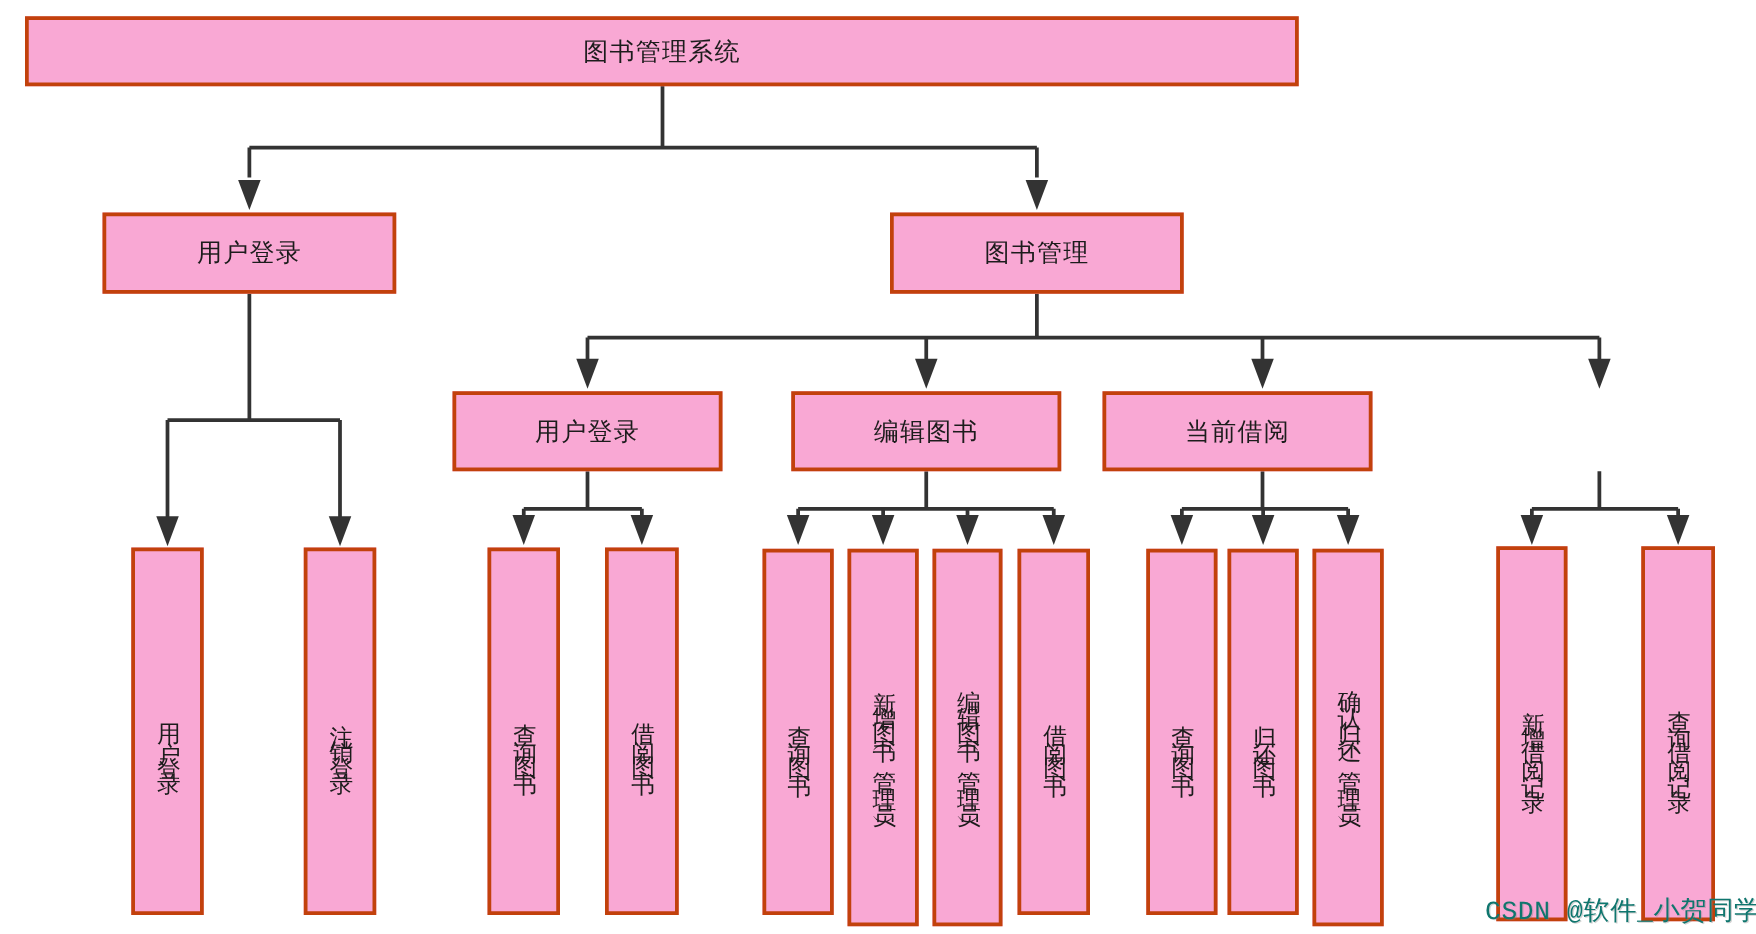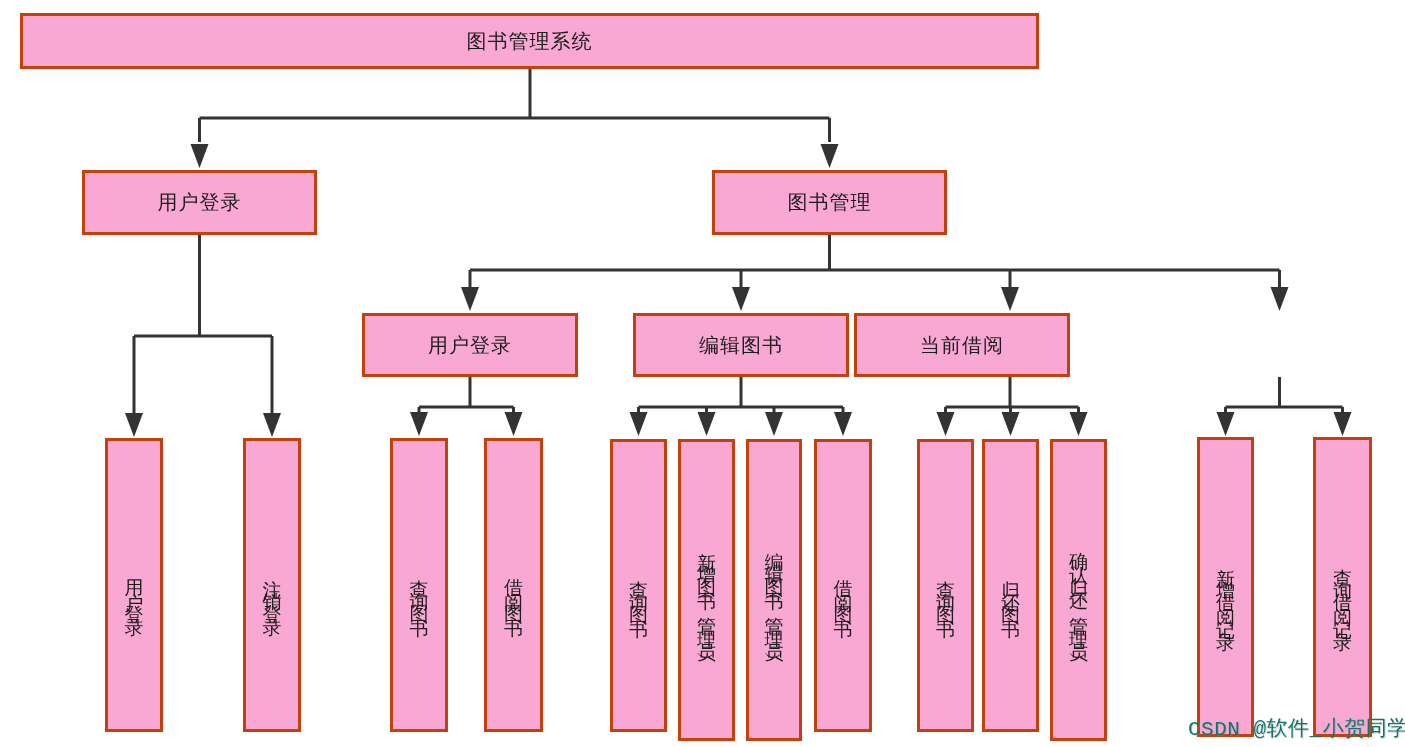--- a/index.html
+++ b/index.html
@@ -99,21 +99,21 @@
   <div class="box hbox" style="left:712px;top:170px;width:235px;height:65px">
     <span>图书管理</span>
   </div>
 
   <div class="box hbox" style="left:362px;top:313px;width:216px;height:64px">
     <span>用户登录</span>
   </div>
   <div class="box hbox" style="left:633px;top:313px;width:216px;height:64px">
     <span>编辑图书</span>
   </div>
-  <div class="box hbox" style="left:854px;top:313px;width:216px;height:64px">
+  <div class="box hbox" style="left:882px;top:313px;width:216px;height:64px">
     <span>当前借阅</span>
   </div>
 
   <div class="box vbox" style="left:105px;top:438px;width:58px;height:294px">
     <span>用户登录</span>
   </div>
   <div class="box vbox" style="left:243px;top:438px;width:58px;height:294px">
     <span>注销登录</span>
   </div>
 

